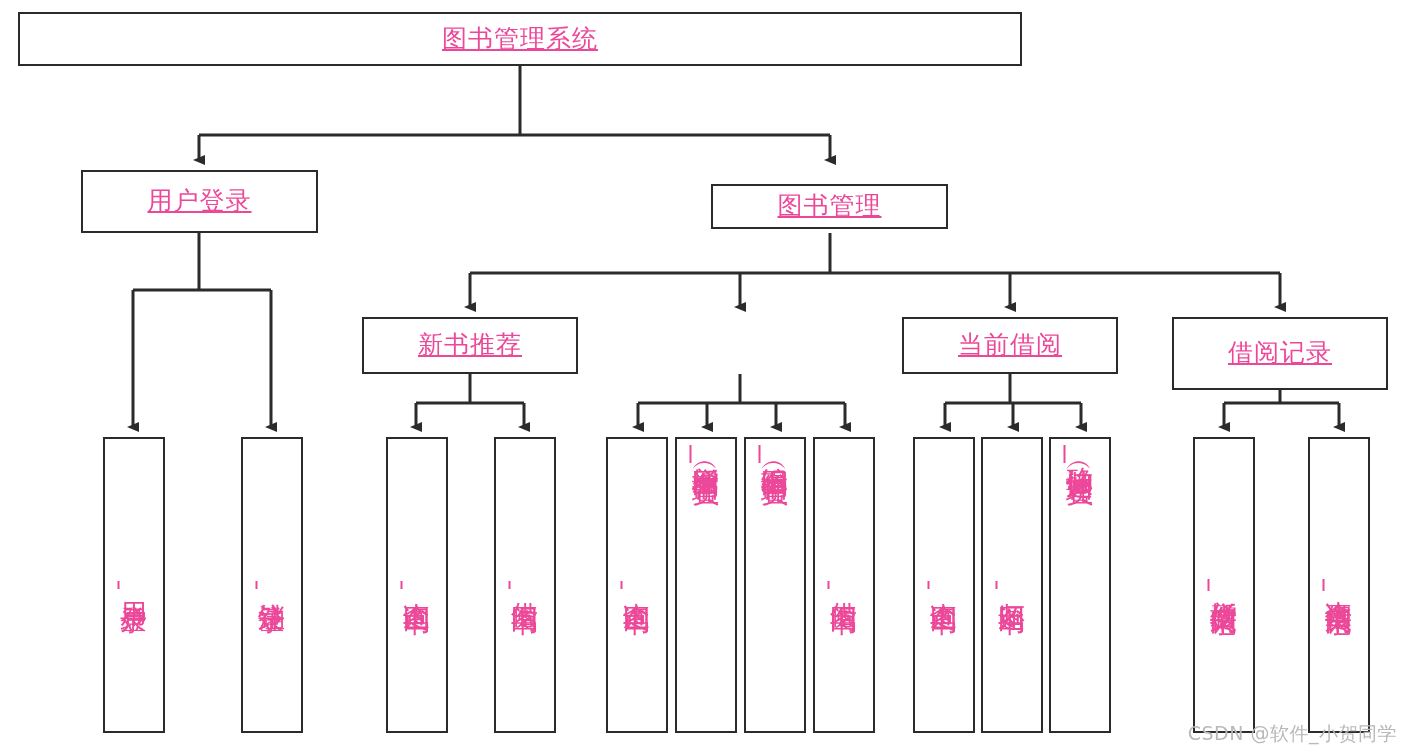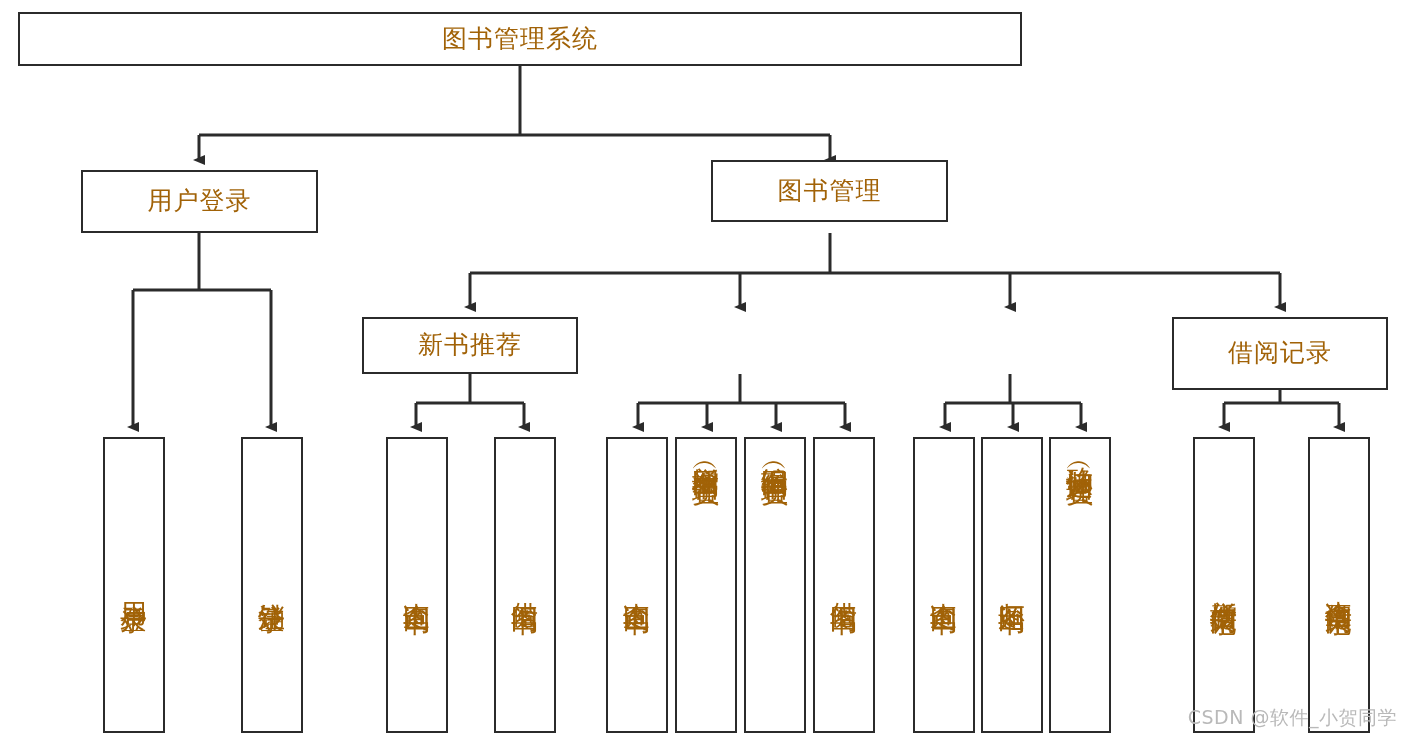--- a/index.html
+++ b/index.html
@@ -26,21 +26,22 @@
     pointer-events: none;
   }
   .node {
     position: absolute;
     box-sizing: border-box;
     background: #ffffff;
     border: 2px solid #2b2b2b;
     display: flex;
     align-items: center;
     justify-content: center;
-    color: #a16207;
+    color: #ec4899;
+    text-decoration: underline;
   }
   .node-label {
     display: block;
     text-align: center;
     line-height: 1.05;
     white-space: nowrap;
   }
   .node.horizontal .node-label {
     font-size: 25px;
     letter-spacing: 1px;
@@ -58,21 +59,21 @@
     letter-spacing: 2px;
     white-space: normal;
   }
   .node.vertical.centered {
     align-items: center;
     padding-top: 0;
   }
   #watermark {
     position: absolute;
     right: 8px;
-    bottom: 16px;
+    bottom: 0;
     font-size: 19px;
     color: #b9b9b9;
     letter-spacing: 0.5px;
     white-space: nowrap;
     user-select: none;
   }
 </style>
 </head>
 <body>
 
@@ -131,27 +132,30 @@
     </g>
   </svg>
 
   <div class="node horizontal" style="left:18px; top:12px; width:1004px; height:54px;">
     <span class="node-label">图书管理系统</span>
   </div>
 
   <div class="node horizontal" style="left:81px; top:170px; width:237px; height:63px;">
     <span class="node-label">用户登录</span>
   </div>
-  <div class="node horizontal" style="left:711px; top:160px; width:237px; height:62px;">
+  <div class="node horizontal" style="left:711px; top:184px; width:237px; height:45px;">
     <span class="node-label">图书管理</span>
   </div>
 
   <div class="node horizontal" style="left:362px; top:317px; width:216px; height:57px;">
     <span class="node-label">新书推荐</span>
   </div>
+  <div class="node horizontal" style="left:902px; top:317px; width:216px; height:57px;">
+    <span class="node-label">当前借阅</span>
+  </div>
   <div class="node horizontal" style="left:1172px; top:317px; width:216px; height:73px;">
     <span class="node-label">借阅记录</span>
   </div>
 
   <div class="node vertical centered" style="left:103px; top:437px; width:62px; height:296px;">
     <span class="node-label">用户登录</span>
   </div>
   <div class="node vertical centered" style="left:241px; top:437px; width:62px; height:296px;">
     <span class="node-label">注销登录</span>
   </div>

